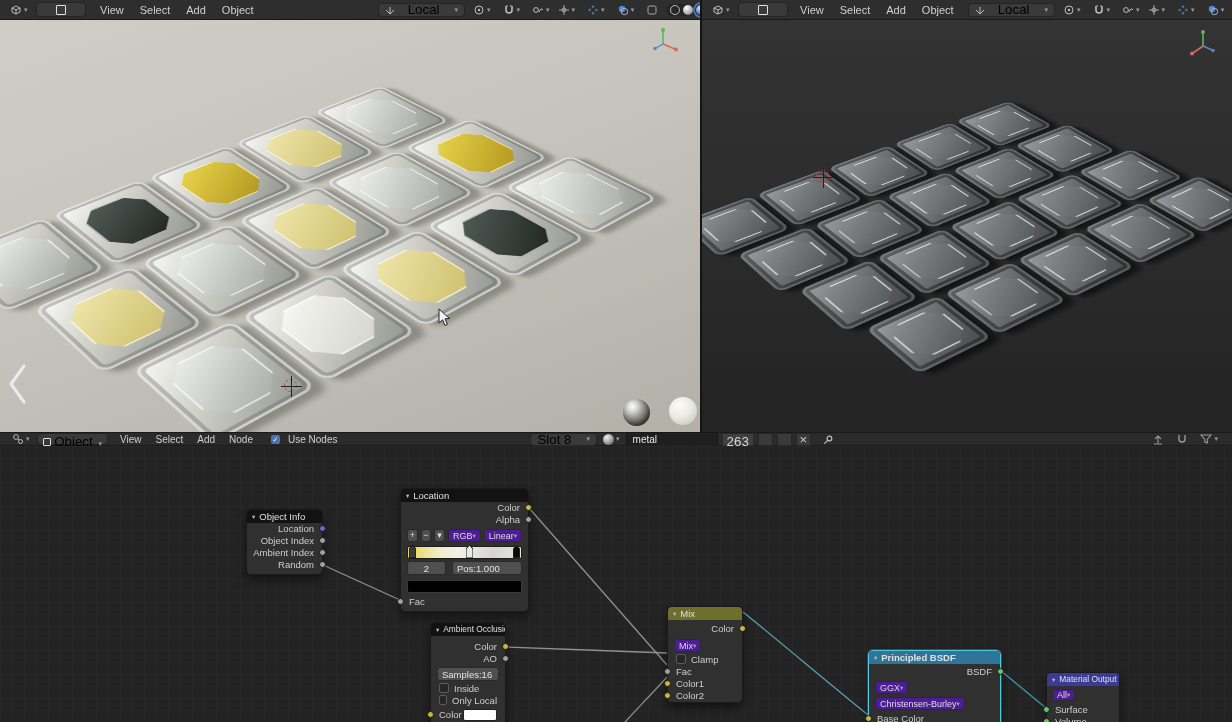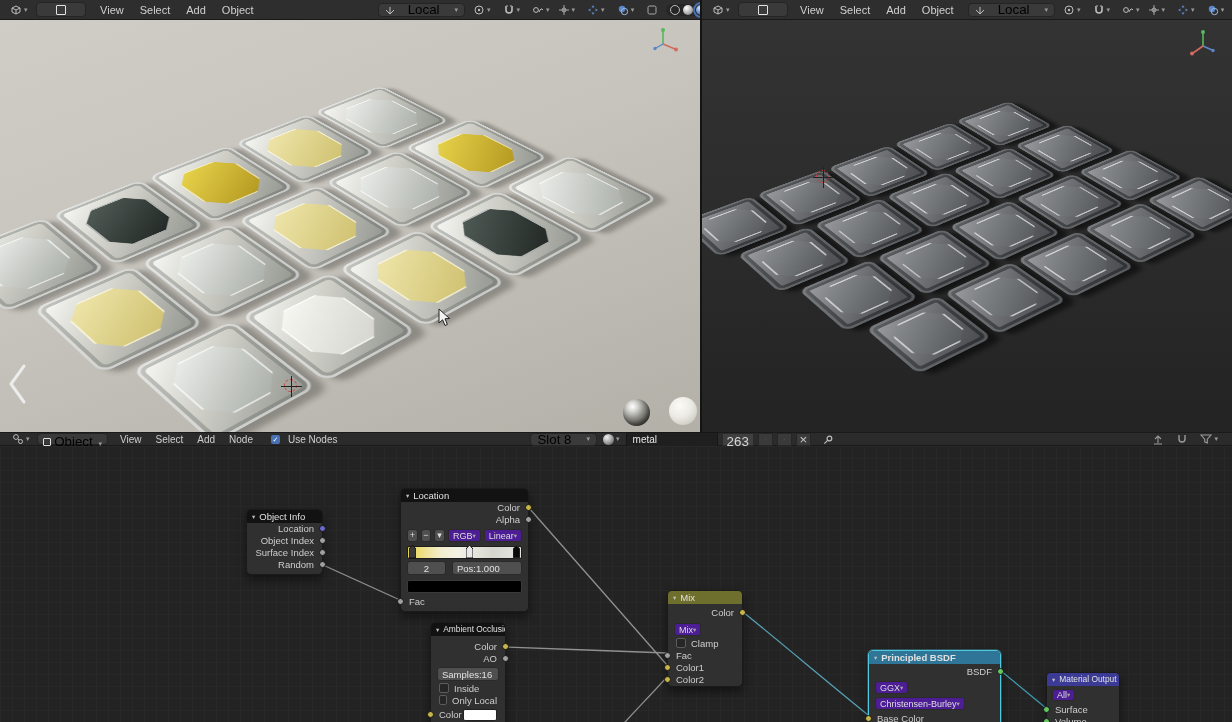--- a/index.html
+++ b/index.html
@@ -495,21 +495,21 @@
         </div>
         <div class="nrow out">
             <span>Location</span>
             <span class="sock r sk-vector"></span>
           </div>
         <div class="nrow out">
             <span>Object Index</span>
             <span class="sock r sk-gray"></span>
           </div>
         <div class="nrow out">
-            <span>Surface Index</span>
+            <span>Ambient Index</span>
             <span class="sock r sk-gray"></span>
           </div>
         <div class="nrow out" style="padding-bottom:3px">
             <span>Random</span>
             <span class="sock r sk-gray"></span>
           </div>
       </div>
 
       <div class="node" style="left:400px;top:42px;width:129px">
         <div class="nhead h-dark">
@@ -596,21 +596,21 @@
             <span>Only Local</span>
           </div>
         <div class="nrow" style="margin-top:2px">
             <span class="sock l sk-yellow"></span>
             <span>Color</span>
             <span class="swatch-white"></span>
           </div>
 
       </div>
 
-      <div class="node" style="left:667px;top:144px;width:76px">
+      <div class="node" style="left:667px;top:160px;width:76px">
         <div class="nhead h-olive">
           <span class="tri">▾</span>
           <span>Mix</span>
         </div>
         <div class="nrow out" style="margin-top:3px">
             <span>Color</span>
             <span class="sock r sk-yellow"></span>
           </div>
         <button class="dd" style="margin:4px 6px 0 6px">
           <span>Mix</span>

